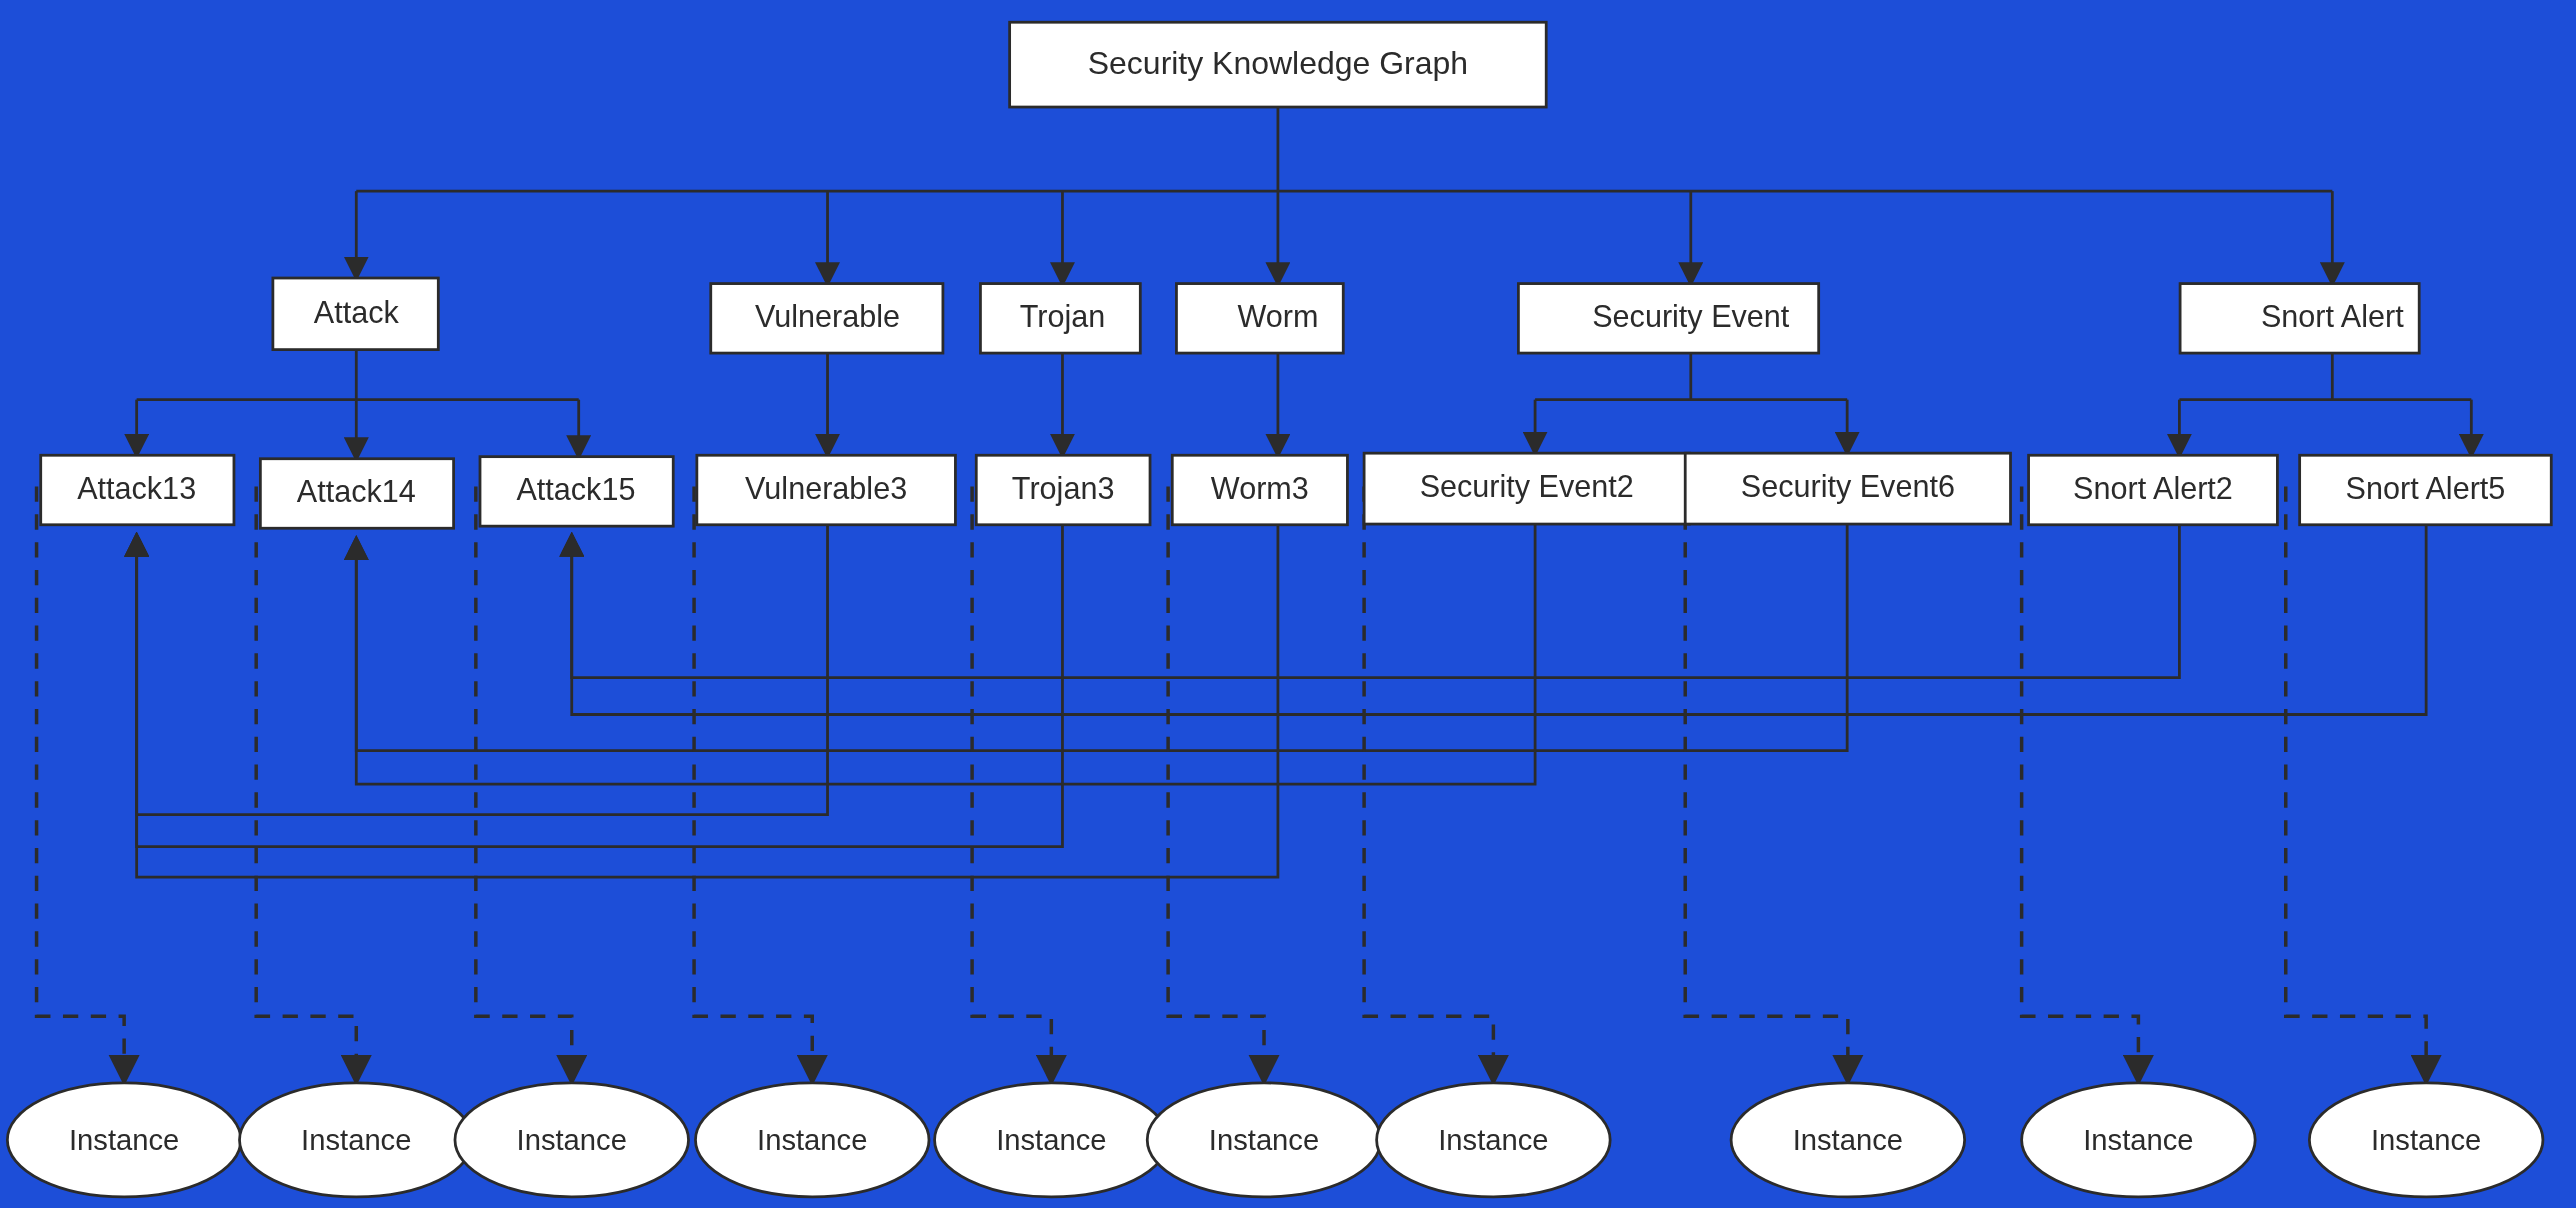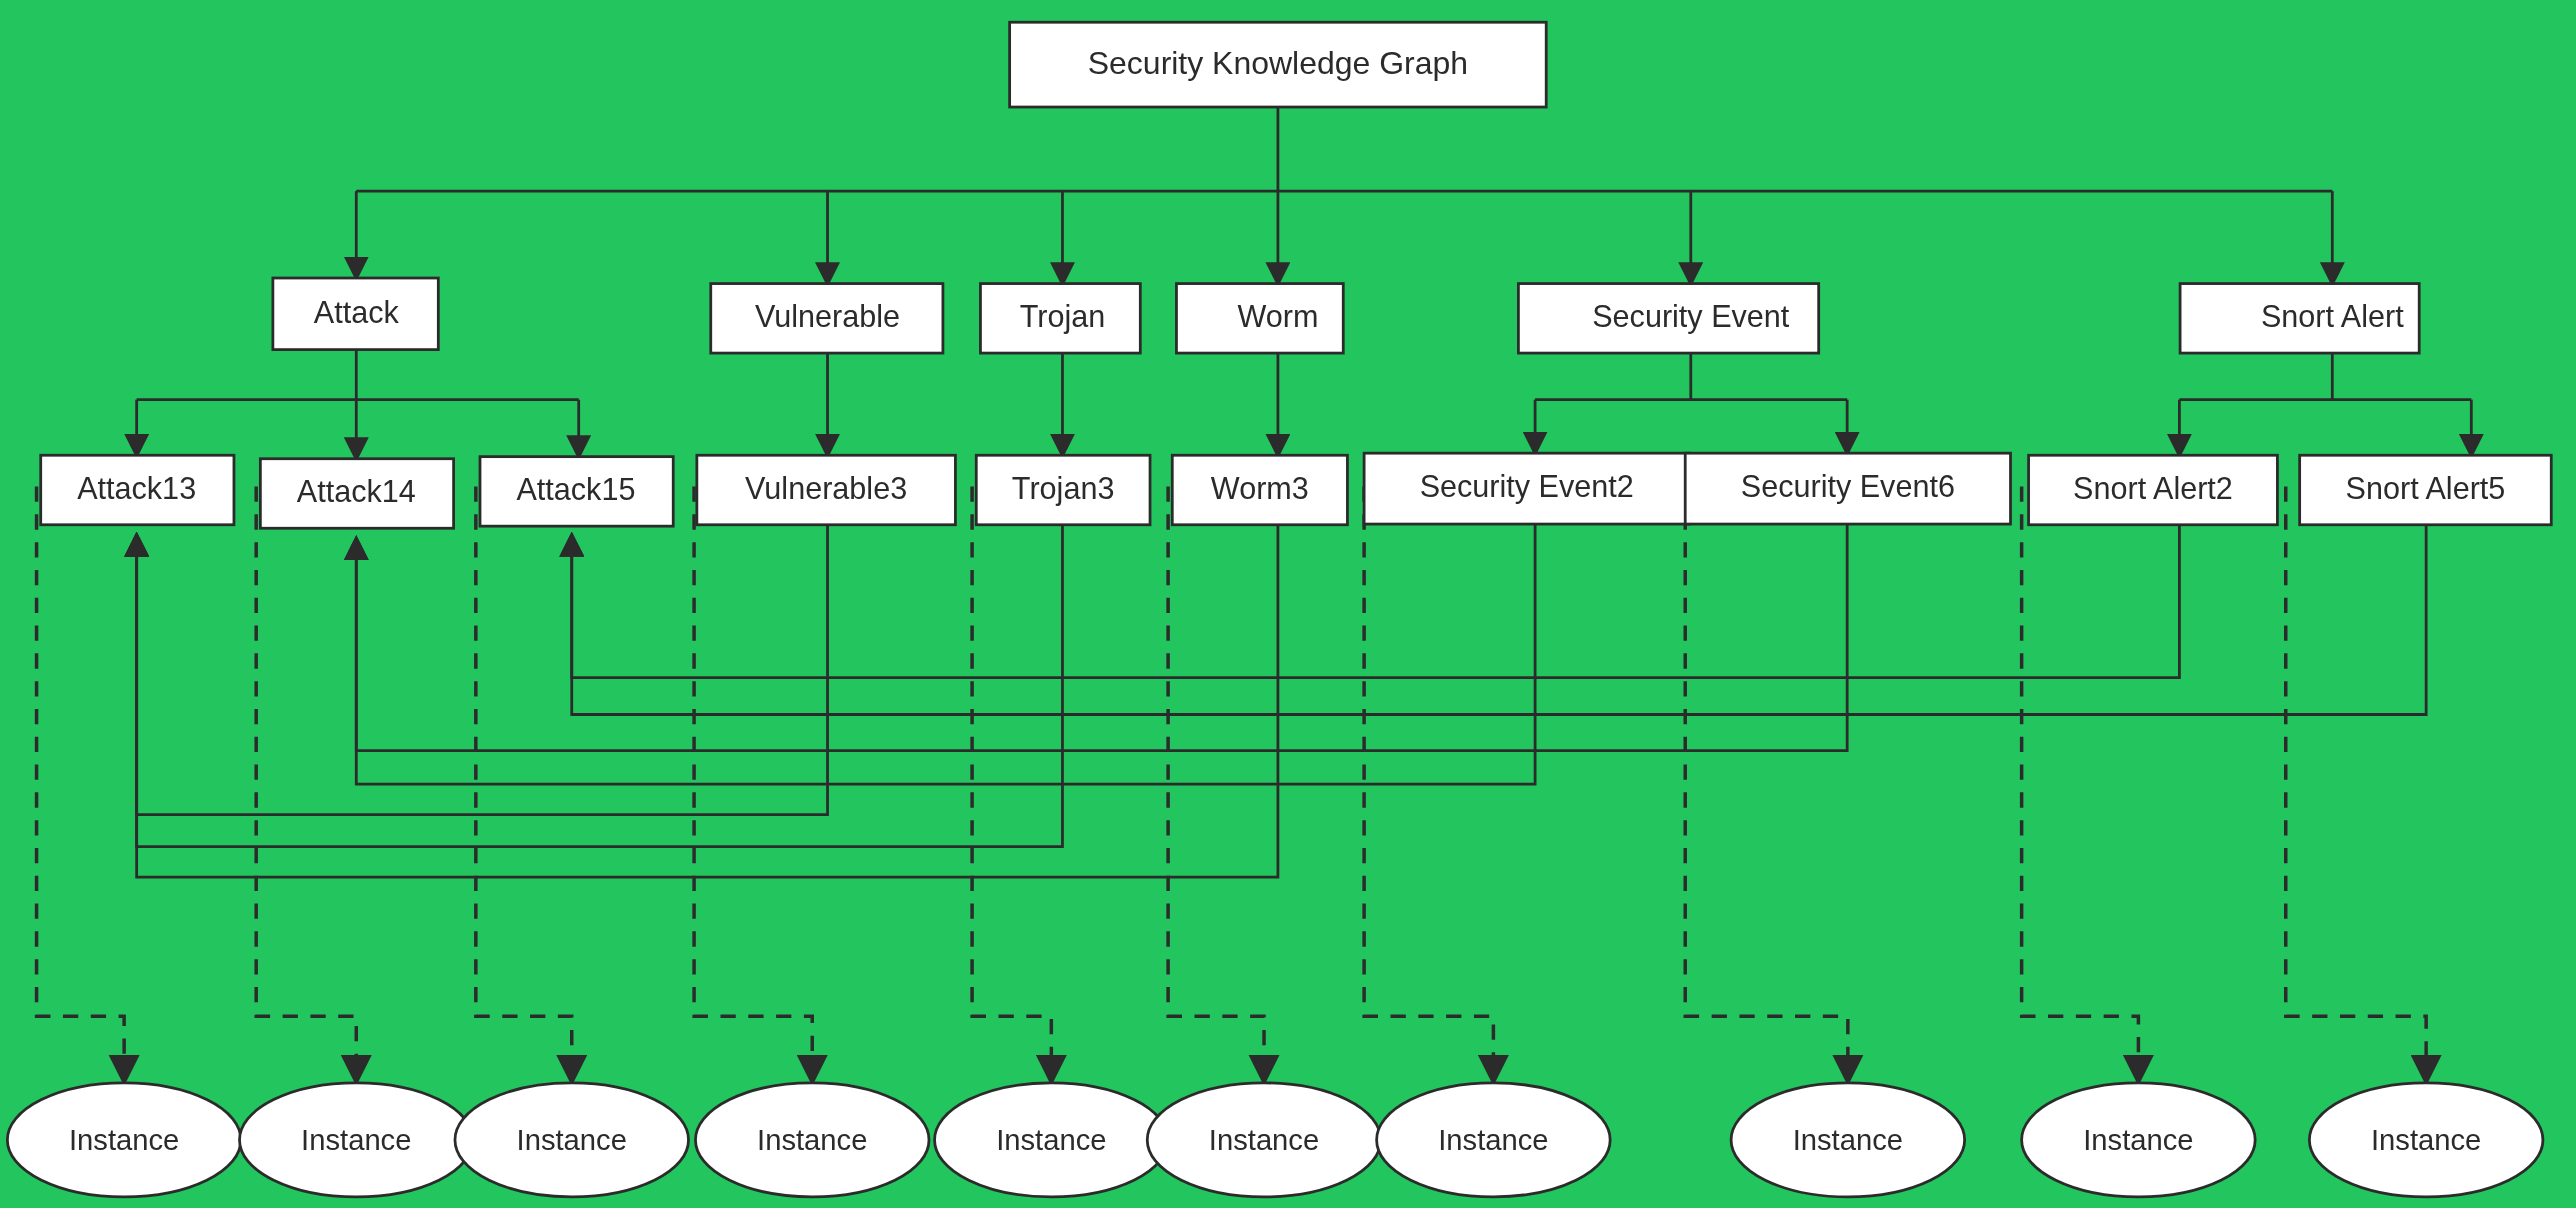--- a/index.html
+++ b/index.html
@@ -7,21 +7,21 @@
     padding: 0;
     background: #ffffff;
   }
   body {
     font-family: "Liberation Sans", sans-serif;
   }
   #canvas-wrap {
     position: relative;
     width: 2576px;
     height: 1208px;
-    background: #22c55e;
+    background: #1d4ed8;
     overflow: hidden;
   }
   #graph-svg {
     position: absolute;
     top: 0;
     left: 0;
     width: 2576px;
     height: 1208px;
   }
   .node-box {

